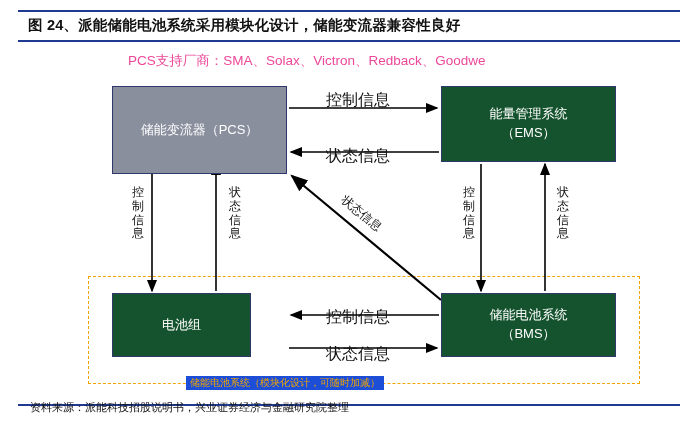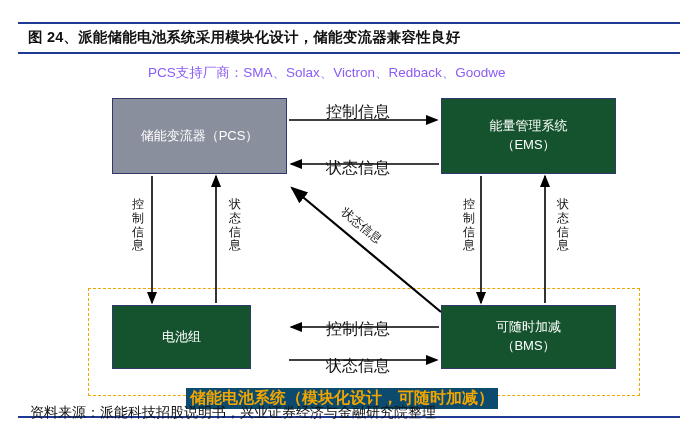--- a/index.html
+++ b/index.html
@@ -8,21 +8,20 @@
     width: 698px; height: 441px;
     font-family: "Liberation Sans", sans-serif;
     background: #ffffff;
     color: #111;
     position: relative;
     overflow: hidden;
   }
   .page {
     position: absolute; inset: 0;
     padding: 6px;
-    margin-top: 12px;
   }
   
   .title-rule-top {
     position: absolute; left: 18px; top: 10px; width: 662px; height: 2px;
     background: #1f3a93;
   }
   .title {
     position: absolute; left: 28px; top: 16px;
     font-size: 14.5px; font-weight: bold; color: #111;
     letter-spacing: 0.2px;
@@ -31,57 +30,57 @@
   .title-rule-bottom {
     position: absolute; left: 18px; top: 40px; width: 662px; height: 2px;
     background: #1f3a93;
   }
   
   .footer-rule {
     position: absolute; left: 18px; top: 404px; width: 662px; height: 1.5px;
     background: #1f3a93;
   }
   .footer {
-    position: absolute; left: 30px; top: 392px;
-    font-size: 14px; color: #111;
+    position: absolute; left: 30px; top: 400px;
+    font-size: 11px; color: #111;
     white-space: nowrap;
   }
   
   .vendors {
-    position: absolute; left: 148px; top: 52px;
-    font-size: 13.5px; color: #8b5cf6; white-space: nowrap;
+    position: absolute; left: 128px; top: 52px;
+    font-size: 13.5px; color: #ec4899; white-space: nowrap;
   }
   
   .box {
     position: absolute;
     display: flex; align-items: center; justify-content: center;
     text-align: center;
     color: #ffffff;
     font-size: 13px;
     line-height: 1.45;
     border: 1px solid #30386b;
   }
   .box.gray { background: #8a8f9e; color: #ffffff; }
   .box.navy { background: #14532d; color: #ffffff; }
 
-  #box-pcs { left: 112px; top: 86px; width: 175px; height: 76px; }
+  #box-pcs { left: 112px; top: 86px; width: 175px; height: 88px; }
   #box-ems { left: 441px; top: 86px; width: 175px; height: 76px; }
   #box-battery { left: 112px; top: 293px; width: 139px; height: 64px; }
   #box-bms { left: 441px; top: 293px; width: 175px; height: 64px; }
 
   
   .dashed-box {
     position: absolute;
     left: 88px; top: 276px; width: 552px; height: 108px;
     border: 1.5px dashed #f0a500;
   }
   .dashed-label {
     position: absolute; left: 186px; top: 376px;
-    font-size: 16px; color: #f0a500; font-weight: bold;
-    background: #0c4a6e; padding: 0 4px;
+    font-size: 10px; color: #f0a500; font-weight: normal;
+    background: #1d4ed8; padding: 0 4px;
     white-space: nowrap;
   }
 
   
   svg.arrows {
     position: absolute; left:0; top:0; width:698px; height:441px;
     overflow: visible;
   }
   .lbl {
     position: absolute;
@@ -149,21 +148,21 @@
     <span>
       <span>能量管理系统</span><br>
       <span>（EMS）</span>
     </span>
   </div>
   <div class="box navy" id="box-battery">
     <span>电池组</span>
   </div>
   <div class="box navy" id="box-bms">
     <span>
-      <span>可随时加减</span><br>
+      <span>储能电池系统</span><br>
       <span>（BMS）</span>
     </span>
   </div>
 
   <div class="lbl" style="left:326px; top:90px;">控制信息</div>
   <div class="lbl" style="left:326px; top:146px;">状态信息</div>
   <div class="lbl" style="left:326px; top:307px;">控制信息</div>
   <div class="lbl" style="left:326px; top:344px;">状态信息</div>
 
   <div class="lbl-rot" style="left:348px; top:192px; transform: rotate(39deg);">状态信息</div>

